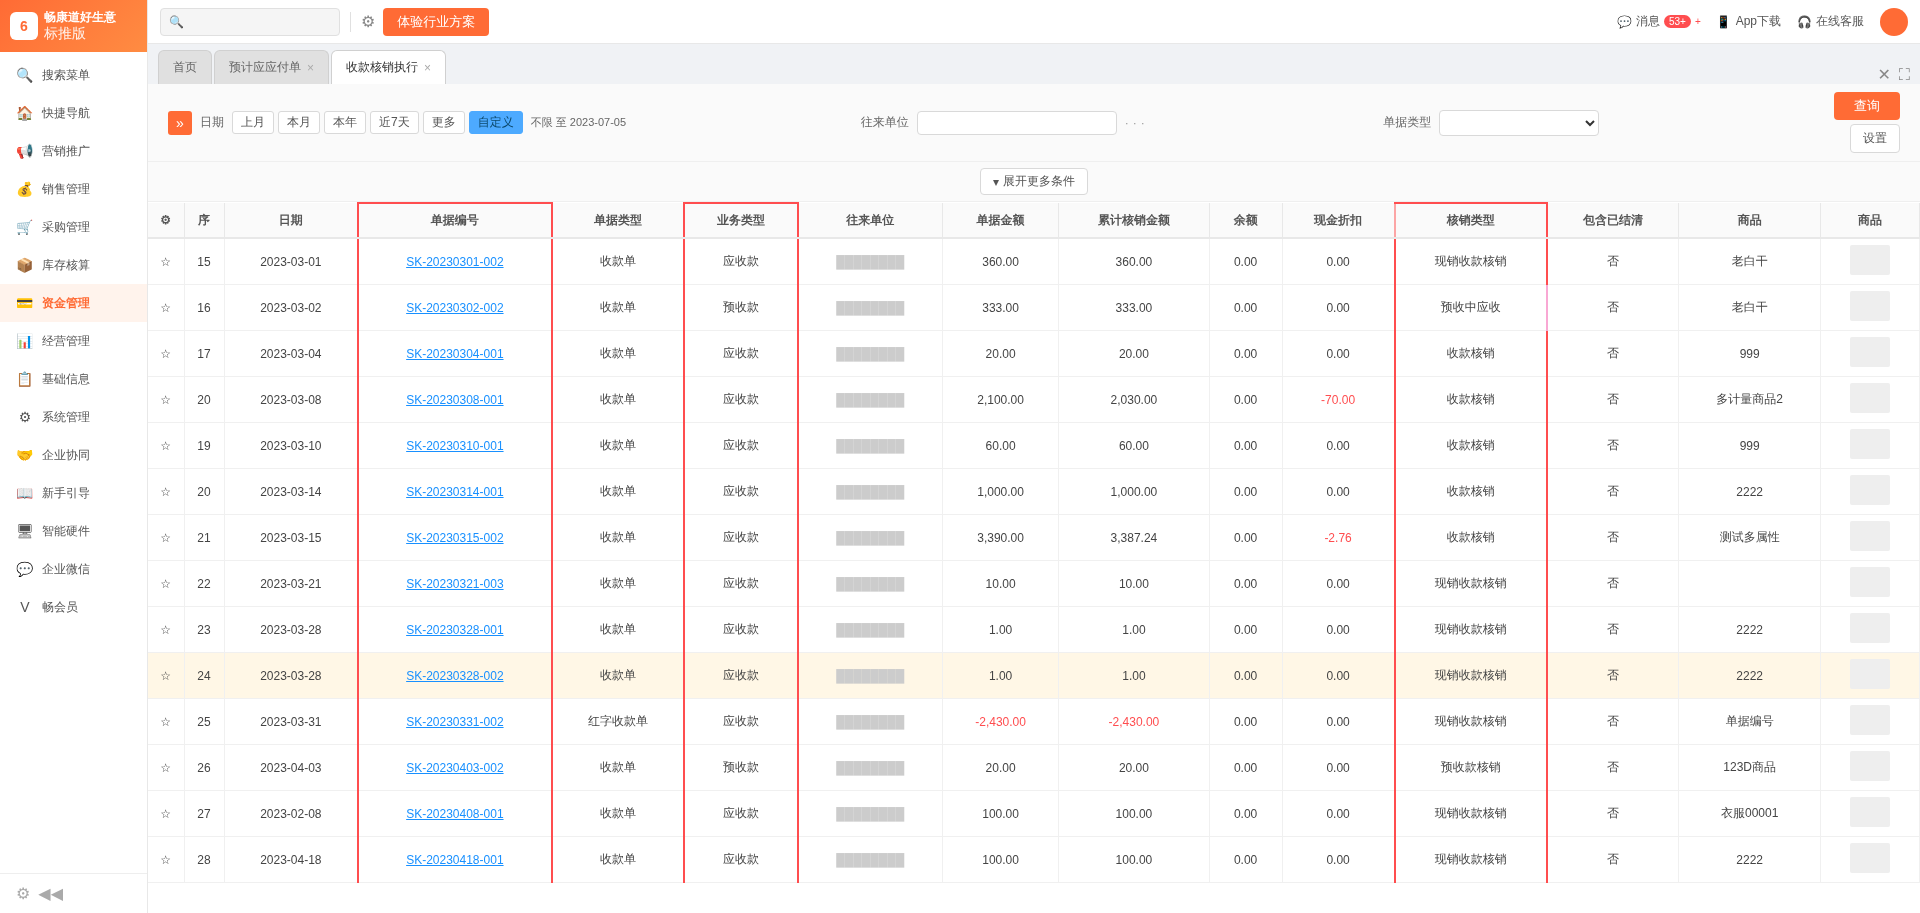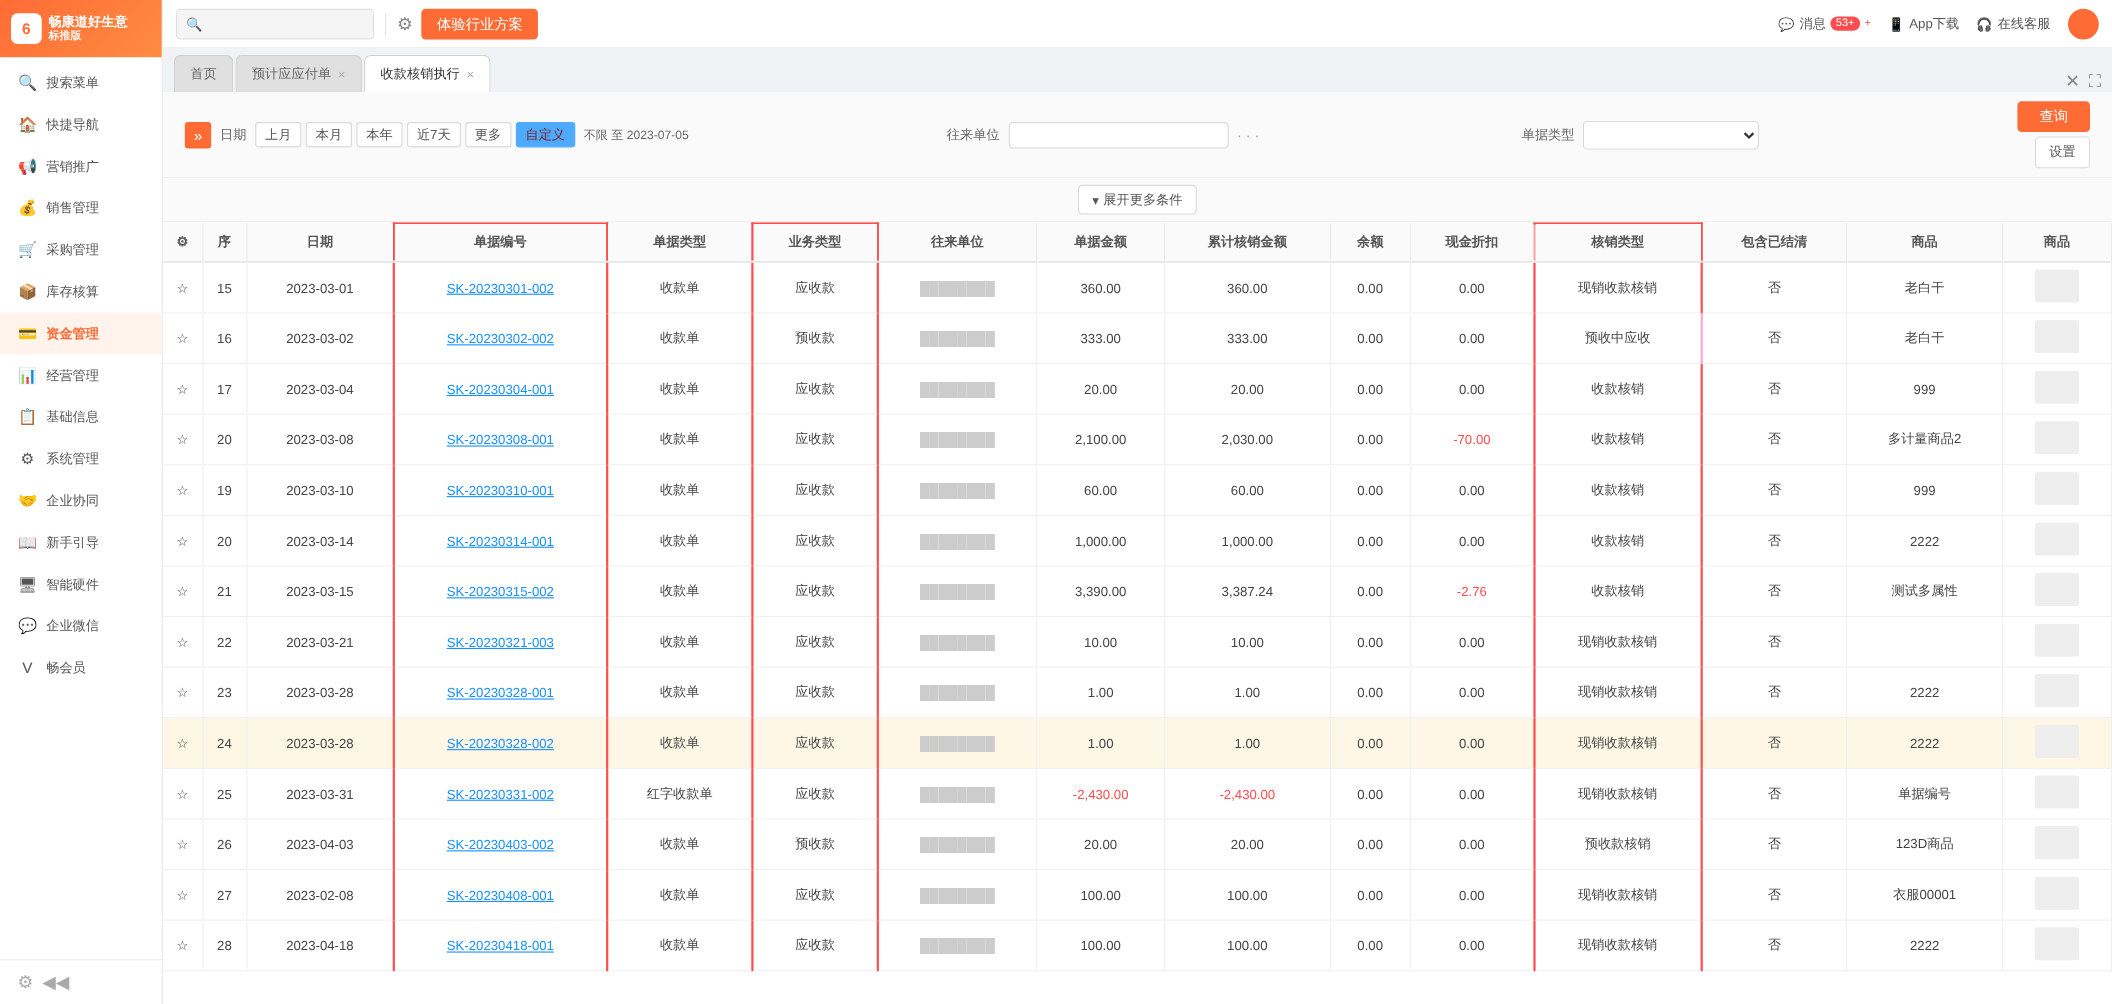--- a/index.html
+++ b/index.html
@@ -28,21 +28,21 @@
     .sidebar-logo-icon {
       width: 28px; height: 28px;
       background: white;
       border-radius: 6px;
       display: flex; align-items: center; justify-content: center;
       color: #ff6b35;
       font-weight: bold;
       font-size: 14px;
     }
     .sidebar-logo-text { line-height: 1.2; }
-    .sidebar-logo-sub { font-size: 10px; font-weight: bold; opacity: 0.9; }
+    .sidebar-logo-sub { font-size: 14px; font-weight: normal; opacity: 0.9; }
     .sidebar-nav { flex: 1; overflow-y: auto; padding: 4px 0; }
     .sidebar-item {
       display: flex; align-items: center; gap: 8px;
       padding: 10px 16px;
       cursor: pointer;
       color: #555;
       border-radius: 0;
       transition: background 0.15s;
     }
     .sidebar-item.active { background: #fff3ec; color: #ff6b35; font-weight: bold; }
@@ -184,21 +184,21 @@
       padding: 2px 8px;
       border: 1px solid #d9d9d9;
       background: white;
       border-radius: 3px;
       cursor: pointer;
       color: #555;
       font-size: 12px;
     }
     .filter-date-btn.custom {
       background: #4daaff;
-      color: #7f1d1d;
+      color: #0c4a6e;
       border-color: #4daaff;
     }
     .filter-input {
       border: 1px solid #d9d9d9;
       border-radius: 4px;
       padding: 4px 8px;
       width: 200px;
       font-size: 12px;
       color: #333;
       outline: none;

